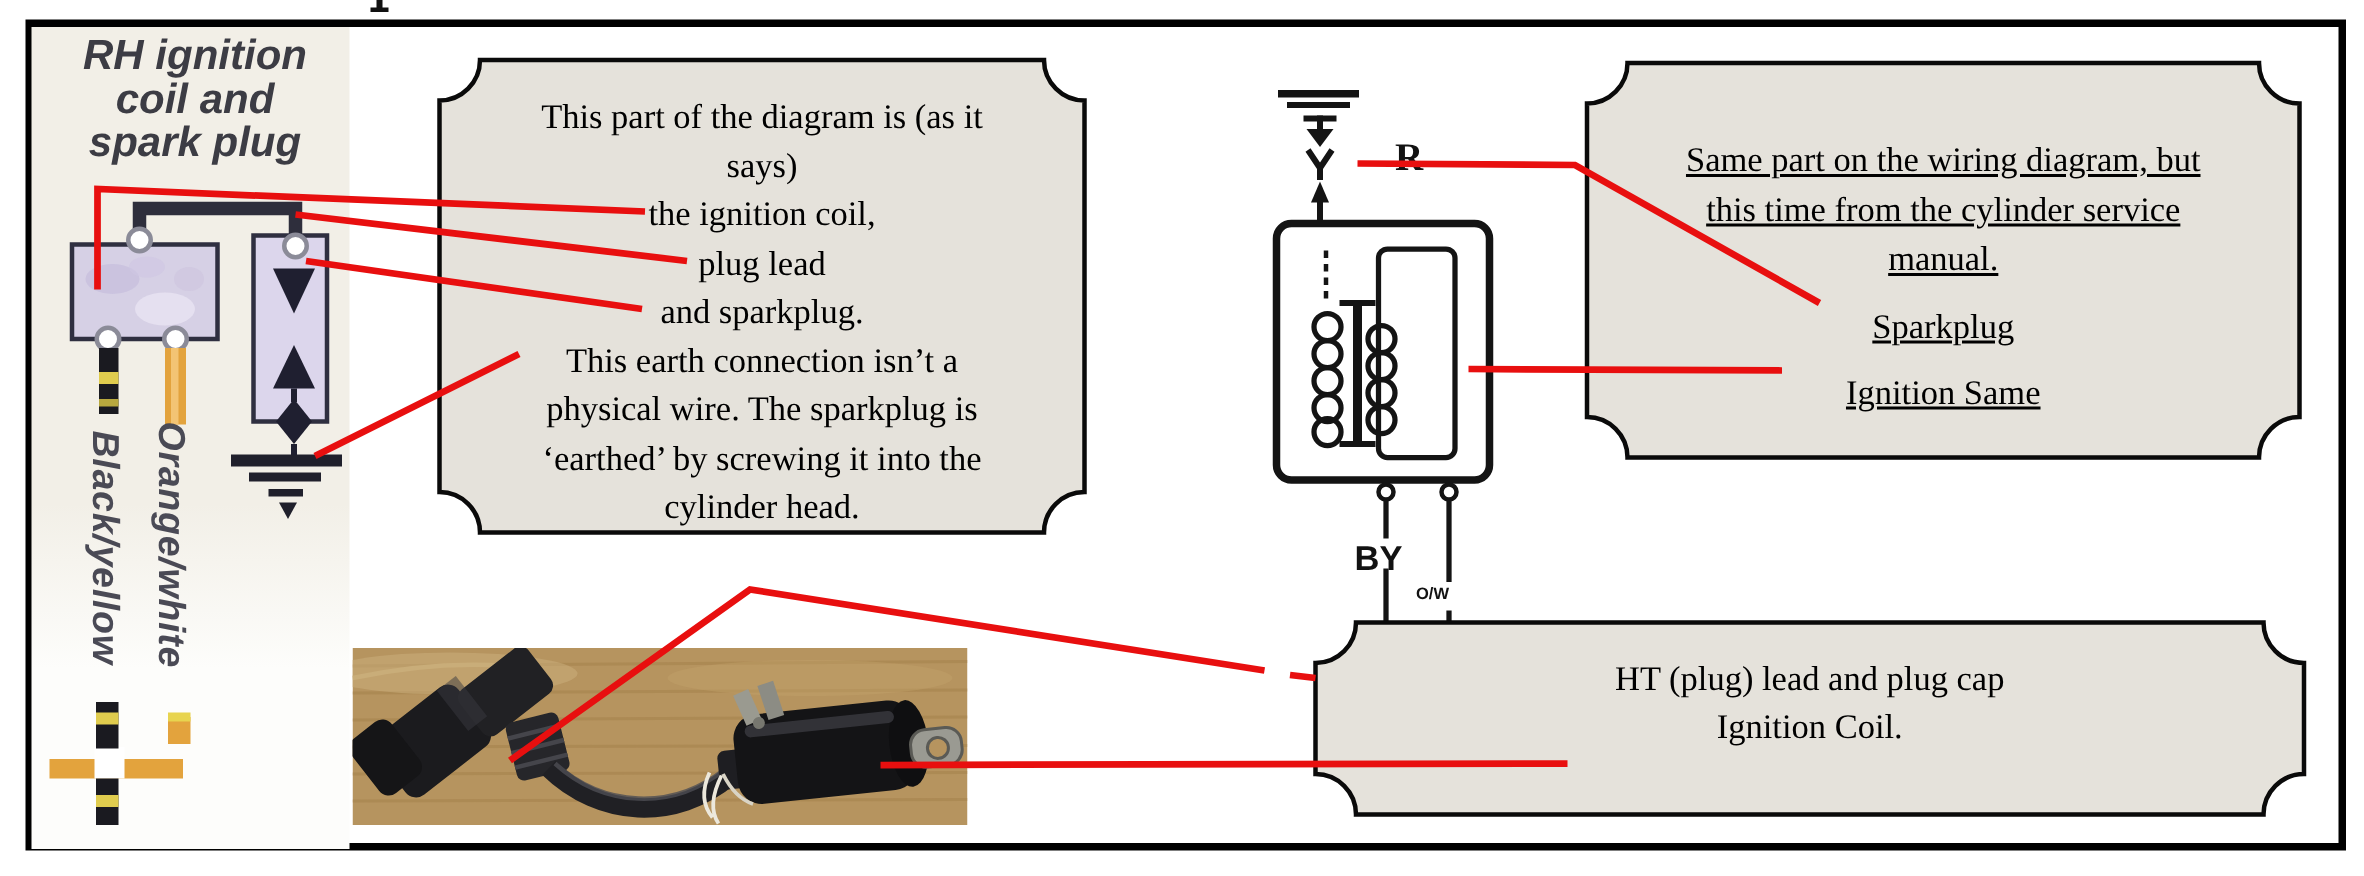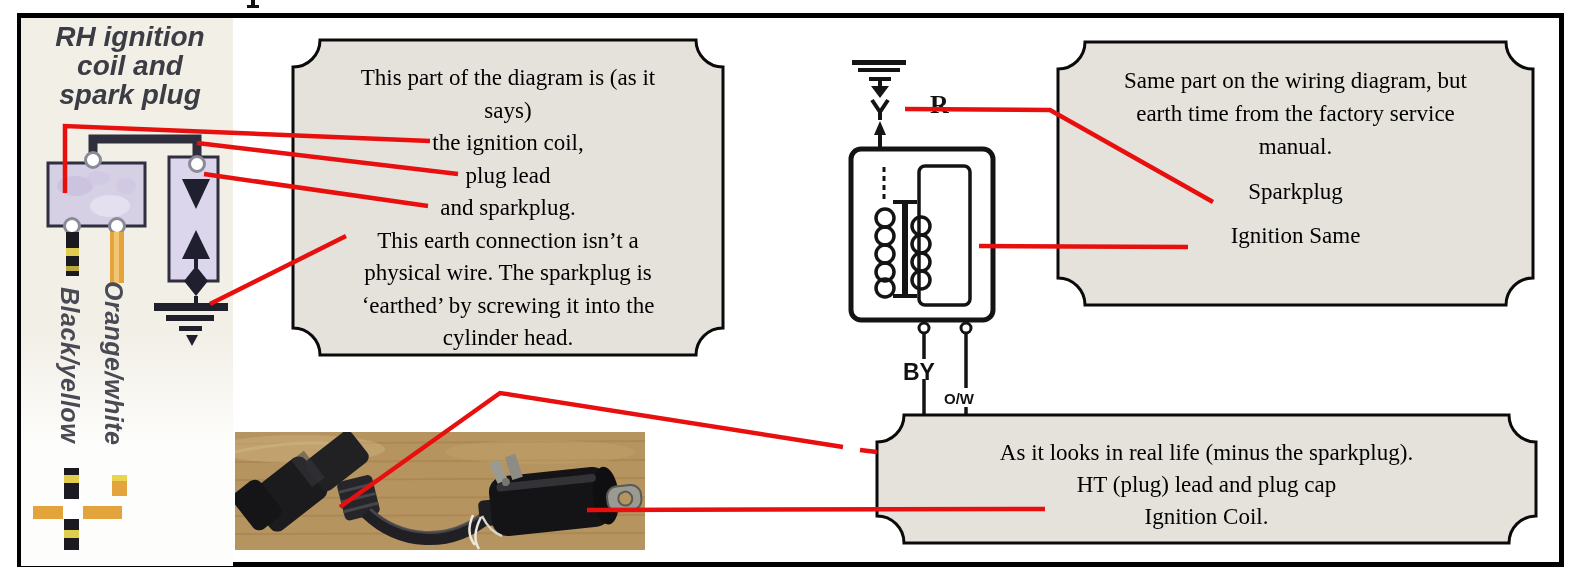--- a/index.html
+++ b/index.html
@@ -20,21 +20,21 @@
   .svg-layer{position:absolute;left:0;top:0;z-index:10;}
   .overlay{position:absolute;left:0;top:0;z-index:30;pointer-events:none;}
   .callout{position:absolute;z-index:20;}
   .callout svg{position:absolute;left:0;top:0;}
   .callout .txt{position:absolute;left:2px;top:2px;right:2px;text-align:center;
         color:#000;font-size:23px;line-height:32.5px;}
   .svc-label{position:absolute;z-index:12;color:#121212;font-weight:bold;
         font-family:"Liberation Sans",sans-serif;}
   #label-r{left:930px;top:90px;font-size:26px;font-family:"Liberation Serif",serif;}
   #label-by{left:903px;top:359px;font-size:23px;}
-  #label-ow{left:944px;top:390px;font-size:15px;}
+  #label-ow{left:944px;top:390px;font-size:11px;}
 </style>
 </head>
 <body>
 
 <div class="page">
 
   <div class="scan"></div>
 
   <div class="frame"></div>
 
@@ -226,35 +226,34 @@
       <div>physical wire. The sparkplug is</div>
       <div>‘earthed’ by screwing it into the</div>
       <div>cylinder head.</div>
     </div>
   </div>
 
   <div class="callout" style="left:1056px;top:40px;width:479px;height:267px;">
     <svg width="479" height="267">
       <path d="M29,2 H450 A27,27 0 0 0 477,29 V238 A27,27 0 0 0 450,265 H29 A27,27 0 0 0 2,238 V29 A27,27 0 0 0 29,2 Z" fill="#e5e2db" stroke="#0a0a0a" stroke-width="3"></path>
     </svg>
-    <div class="txt" style="padding-top:22px;line-height:33px;">
+    <div class="txt" style="padding-top:48px;line-height:33px;text-decoration:underline;">
       <div>Same part on the wiring diagram, but</div>
-      <div>earth time from the factory service</div>
+      <div>this time from the cylinder service</div>
       <div>manual.</div>
       <div style="margin-top:12px;">Sparkplug</div>
       <div style="margin-top:11px;">Ignition Same</div>
     </div>
   </div>
 
   <div class="callout" style="left:875px;top:413px;width:663px;height:132px;">
     <svg width="663" height="132">
       <path d="M29,2 H634 A27,27 0 0 0 661,29 V103 A27,27 0 0 0 634,130 H29 A27,27 0 0 0 2,103 V29 A27,27 0 0 0 29,2 Z" fill="#e5e2db" stroke="#0a0a0a" stroke-width="3"></path>
     </svg>
     <div class="txt" style="padding-top:22px;line-height:32px;">
-      <div>As it looks in real life (minus the sparkplug).</div>
       <div>HT (plug) lead and plug cap</div>
       <div>Ignition Coil.</div>
     </div>
   </div>
 
   <svg class="overlay" width="1576" height="584">
     <g stroke="#e80f0f" stroke-width="4.5" fill="none">
       <polyline points="65,193 65,126 430,141"></polyline>
       <line x1="197" y1="143" x2="458" y2="174"></line>
       <line x1="204" y1="174" x2="428" y2="206"></line>

